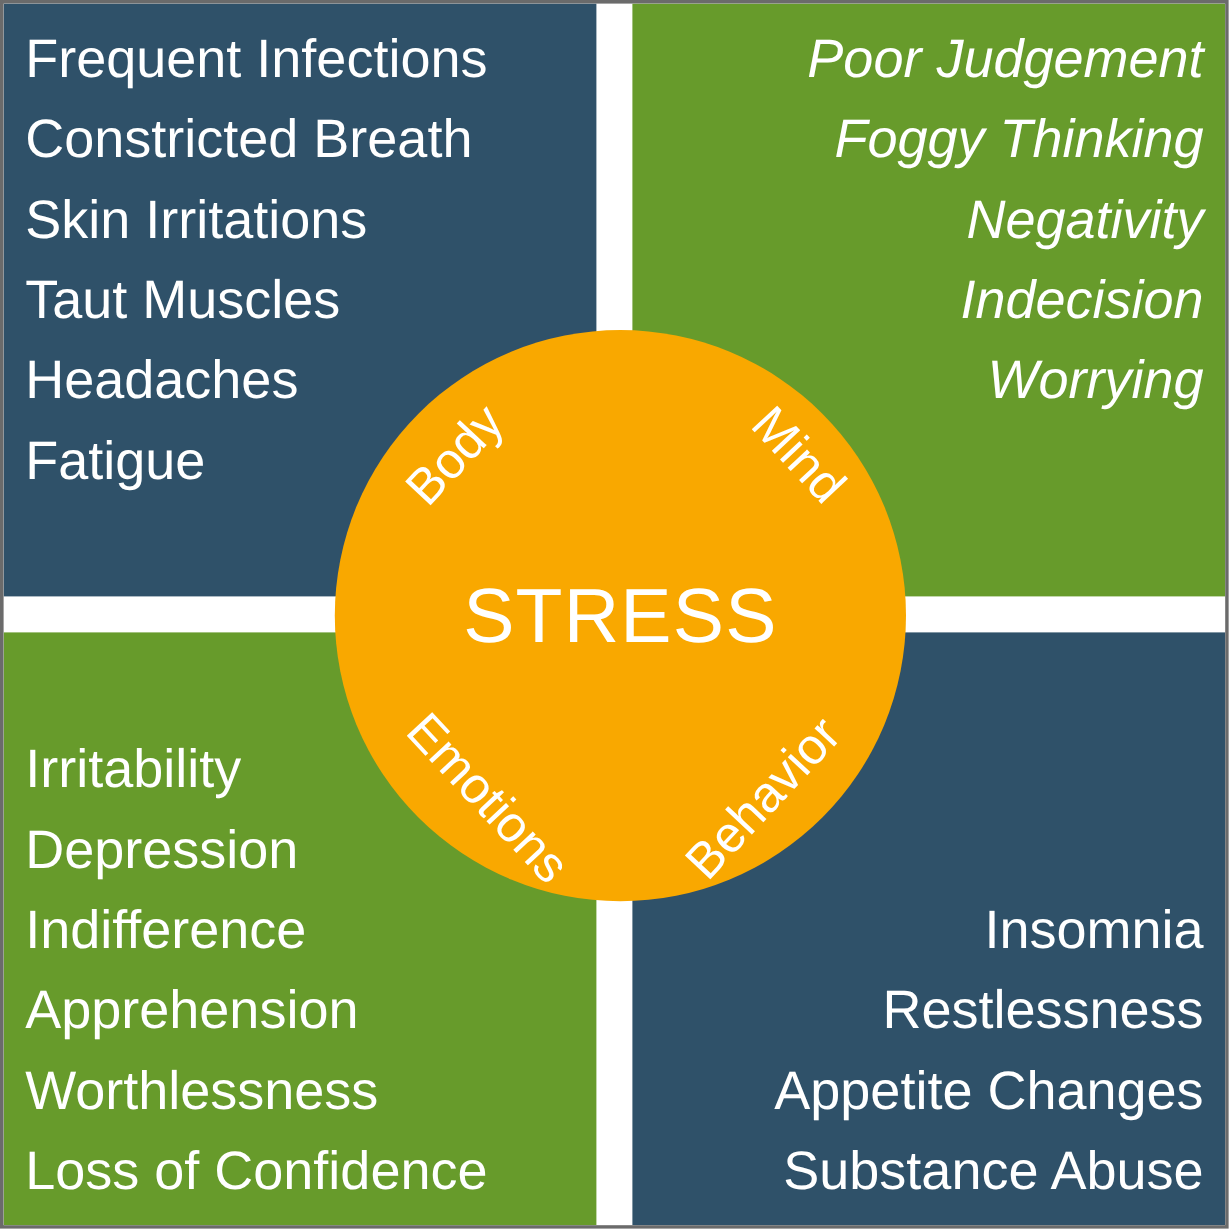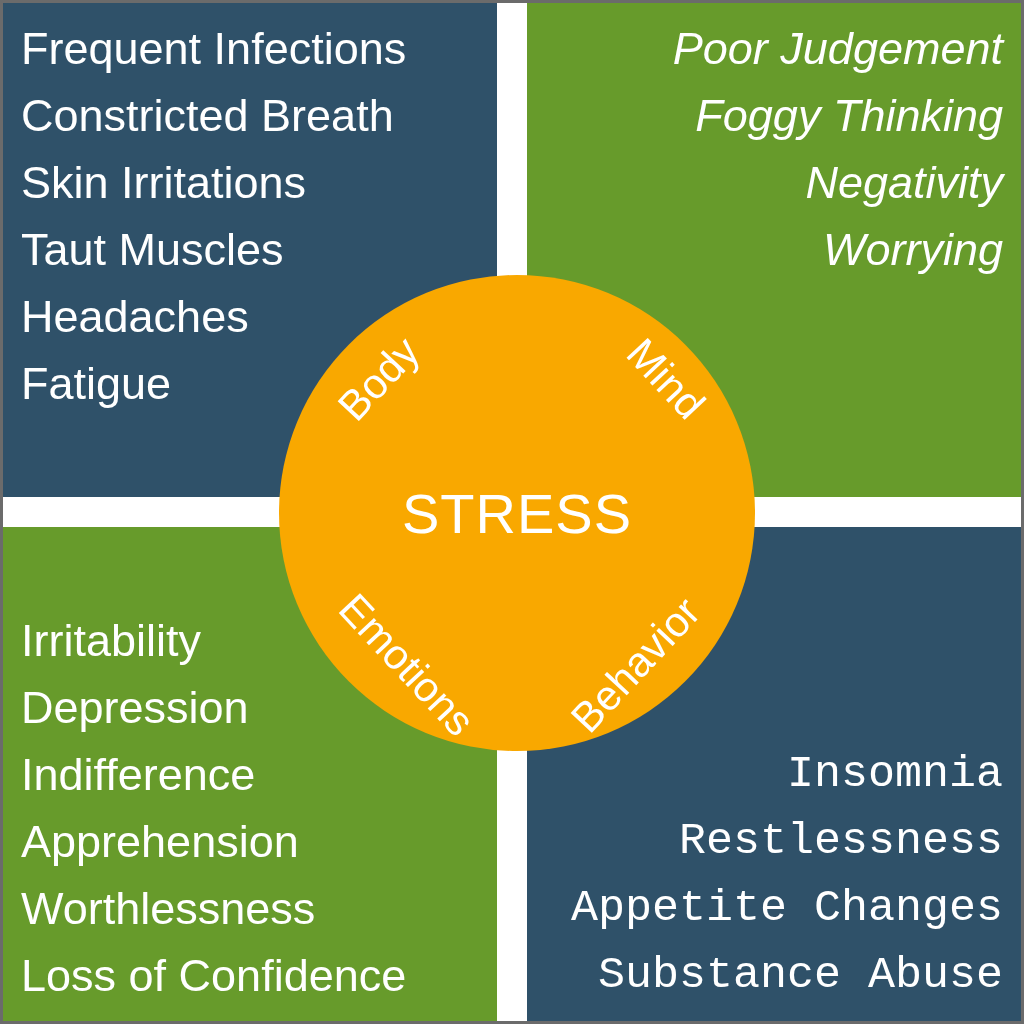--- a/index.html
+++ b/index.html
@@ -59,21 +59,21 @@
   #circle-label {
     position: absolute;
     left: 0;
     top: 0;
     width: 476px;
     height: 476px;
     display: flex;
     align-items: center;
     justify-content: center;
     color: #ffffff;
-    font-size: 56px;
+    font-size: 64px;
     letter-spacing: 1px;
   }
   .arc-label {
     position: absolute;
     color: #ffffff;
     font-size: 42px;
     white-space: nowrap;
     transform-origin: 50% 50%;
   }
   #arc-body {
@@ -107,36 +107,37 @@
       <li>Headaches</li>
       <li>Fatigue</li>
     </ul>
   </div>
 
   <div class="quad quad-tr" style="background: rgb(103, 155, 43); font-style: italic;">
     <ul class="list list-right list-top">
       <li>Poor Judgement</li>
       <li>Foggy Thinking</li>
       <li>Negativity</li>
+      <li>Indecision</li>
       <li>Worrying</li>
     </ul>
   </div>
 
   <div class="quad quad-bl" style="background: rgb(103, 155, 43);">
     <ul class="list list-left list-bottom">
       <li>Irritability</li>
       <li>Depression</li>
       <li>Indifference</li>
       <li>Apprehension</li>
       <li>Worthlessness</li>
       <li>Loss of Confidence</li>
     </ul>
   </div>
 
-  <div class="quad quad-br" style="background: rgb(47, 81, 105); font-family: Liberation Mono, monospace;">
+  <div class="quad quad-br" style="background: rgb(47, 81, 105);">
     <ul class="list list-right list-bottom">
       <li>Insomnia</li>
       <li>Restlessness</li>
       <li>Appetite Changes</li>
       <li>Substance Abuse</li>
     </ul>
   </div>
 
   <div id="circle" style="background: rgb(249, 168, 0);">
     <div id="circle-label">STRESS</div>

